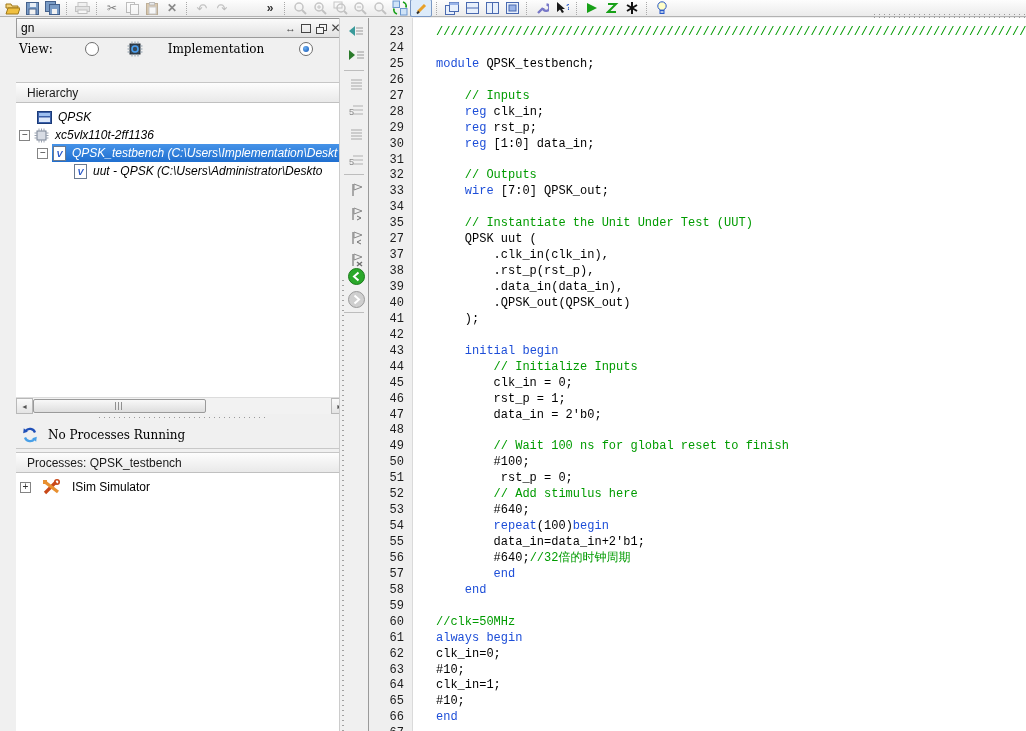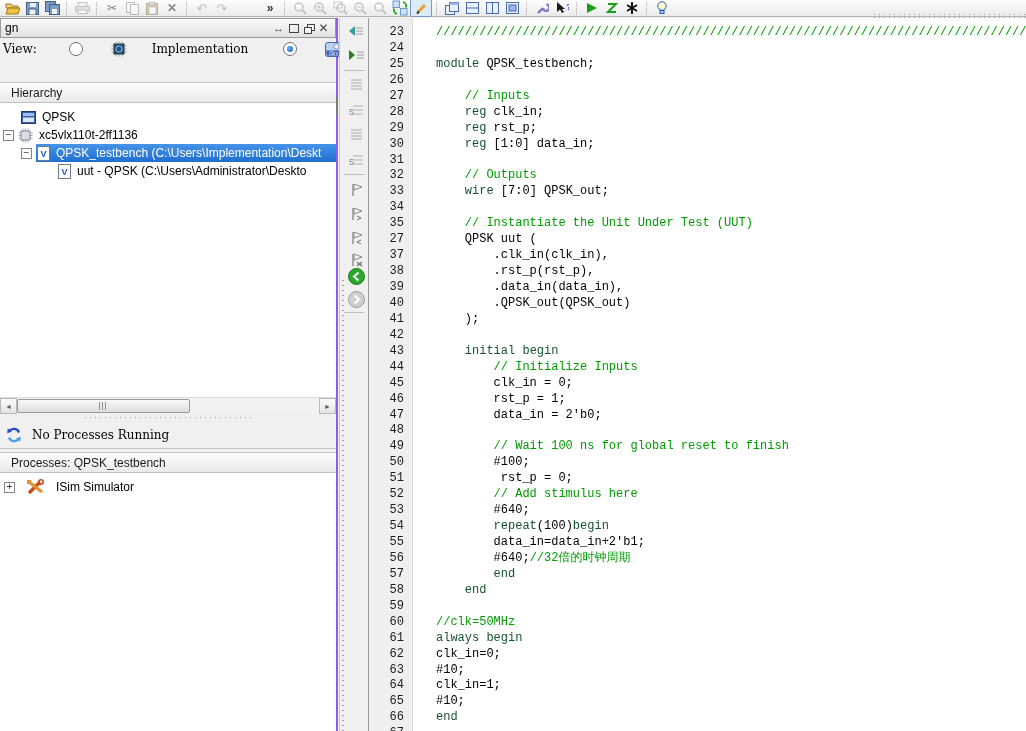--- a/index.html
+++ b/index.html
@@ -10,22 +10,22 @@
   
   #main-toolbar{position:absolute;left:0;top:0;width:1026px;height:17px;
     background:linear-gradient(#fdfdfd,#ebebeb);border-bottom:1px solid #b2b2b2;
     display:flex;align-items:center;padding-left:2px;box-sizing:border-box;}
   .tbi{width:20px;height:16px;display:flex;align-items:center;justify-content:center;flex:none;}
   .tbi.dis{opacity:.45}
   .tsep{width:1px;height:13px;border-left:1px dotted #a8a8a8;margin:0 4px;flex:none;}
   .pressed{border:1px solid #7a98c4;background:#dcebfa;border-radius:2px;}
   .gly{font-size:12px;color:#7e7e7e;line-height:1;}
   
-  #design-panel{position:absolute;left:0;top:18px;width:338px;bottom:0;background:#f0f0f0;
-    border-right:2px solid #8b5cf6;box-sizing:border-box;}
+  #design-panel{position:absolute;left:16px;top:18px;width:338px;bottom:0;background:#f0f0f0;
+    border-right:6px solid #8b5cf6;box-sizing:border-box;}
   #panel-titlebar{position:absolute;left:0;top:0;width:100%;height:20px;box-sizing:border-box;
     background:linear-gradient(#fbfbfb,#e1e1e1);border:1px solid #9a9a9a;
     display:flex;align-items:center;padding:0 4px;}
   #panel-titlebar .spring{flex:1}
   .tb-btn{width:15px;height:14px;display:flex;align-items:center;justify-content:center;
     color:#444;font-size:11px;line-height:1;}
   .sqr{width:8px;height:7px;border:1px solid #444;display:inline-block}
   .sqr2{position:relative;width:10px;height:9px;display:inline-block}
   .sqr2 i{position:absolute;width:6px;height:5px;border:1px solid #444;background:#f5f5f5}
   .sqr2 i:first-child{left:3px;top:0}.sqr2 i:last-child{left:0;top:3px}
@@ -38,21 +38,21 @@
     background:#fff;border:1px solid #7a7a7a;display:flex;align-items:center;margin-top:37px;}
   #behavioral-combo .val{flex:1;padding-left:4px;}
   #combo-arrow{width:17px;height:100%;background:linear-gradient(#f6f6f6,#dcdcdc);
     border-left:1px solid #9a9a9a;display:flex;align-items:center;justify-content:center;
     font-size:8px;color:#333;}
   .sec-header{position:absolute;left:0;width:100%;height:21px;box-sizing:border-box;
     background:linear-gradient(#fdfdfd,#e9e9e9);border-top:1px solid #c6c6c6;border-bottom:1px solid #c0c0c0;
     display:flex;align-items:center;padding-left:11px;font-size:12px;color:#1a1a1a;}
   #hierarchy-header{top:64px;}
   #hierarchy-tree{position:absolute;left:0;top:85px;width:100%;height:294px;background:#fff;overflow:hidden;}
-  .trow{height:18px;display:flex;align-items:center;white-space:nowrap;position:relative;}
+  .trow{height:18px;display:flex;align-items:center;white-space:nowrap;position:relative;font-style:italic;}
   .trow .lbl{padding-left:6px;}
   .exp{width:11px;height:11px;box-sizing:border-box;border:1px solid #848484;background:#fff;
     font-size:10px;line-height:8px;text-align:center;color:#333;flex:none;}
   .sel-band{position:absolute;left:36px;right:0;top:0;bottom:0;
     background:linear-gradient(#4693e8,#1f6fd0);}
   .sel-band ~ *{position:relative}
   #hscroll{position:absolute;left:0;top:379px;width:100%;height:16px;background:#f2f2f2;
     border-top:1px solid #dcdcdc;display:flex;align-items:center;}
   .sbtn{width:17px;height:16px;background:linear-gradient(#fafafa,#e4e4e4);border:1px solid #b8b8b8;
     box-sizing:border-box;display:flex;align-items:center;justify-content:center;font-size:7px;color:#555;flex:none;}
@@ -79,21 +79,21 @@
   
   #code-editor{position:absolute;left:368px;top:18px;right:0;bottom:0;background:#fff;
     border-left:1px solid #9a9a9a;box-sizing:border-box;overflow:hidden;}
   #gutter-bg{position:absolute;left:0;top:0;width:43px;height:100%;background:#efefef;
     border-right:1px solid #dadada;}
   #code-lines{position:absolute;left:0;top:7px;width:100%;
     font-family:"Liberation Mono","DejaVu Sans Mono",monospace;font-size:12px;line-height:15.95px;}
   .cl{display:flex;height:15.95px;white-space:pre;}
   .cl .ln{width:35px;padding-right:16px;text-align:right;flex:none;color:#1c1c1c;}
   .cl .ct{padding-left:16px;}
-  .k{color:#14532d}.c{color:#009b00}.p{color:#000}
+  .k{color:#1d4ed8}.c{color:#009b00}.p{color:#000}
   #top-dots{position:absolute;left:872px;top:13px;width:154px;height:5px;
     background:radial-gradient(circle,#9a9a9a .8px,transparent 1px);background-size:5px 3px;}
 </style>
 </head>
 <body>
 
 <div id="main-toolbar">
   <span class="tbi">
       <svg width="15" height="13">
         <path d="M1 2 h5 l1 2 h6 v2 h-12 z" fill="#f4d27a" stroke="#a07818"></path>

